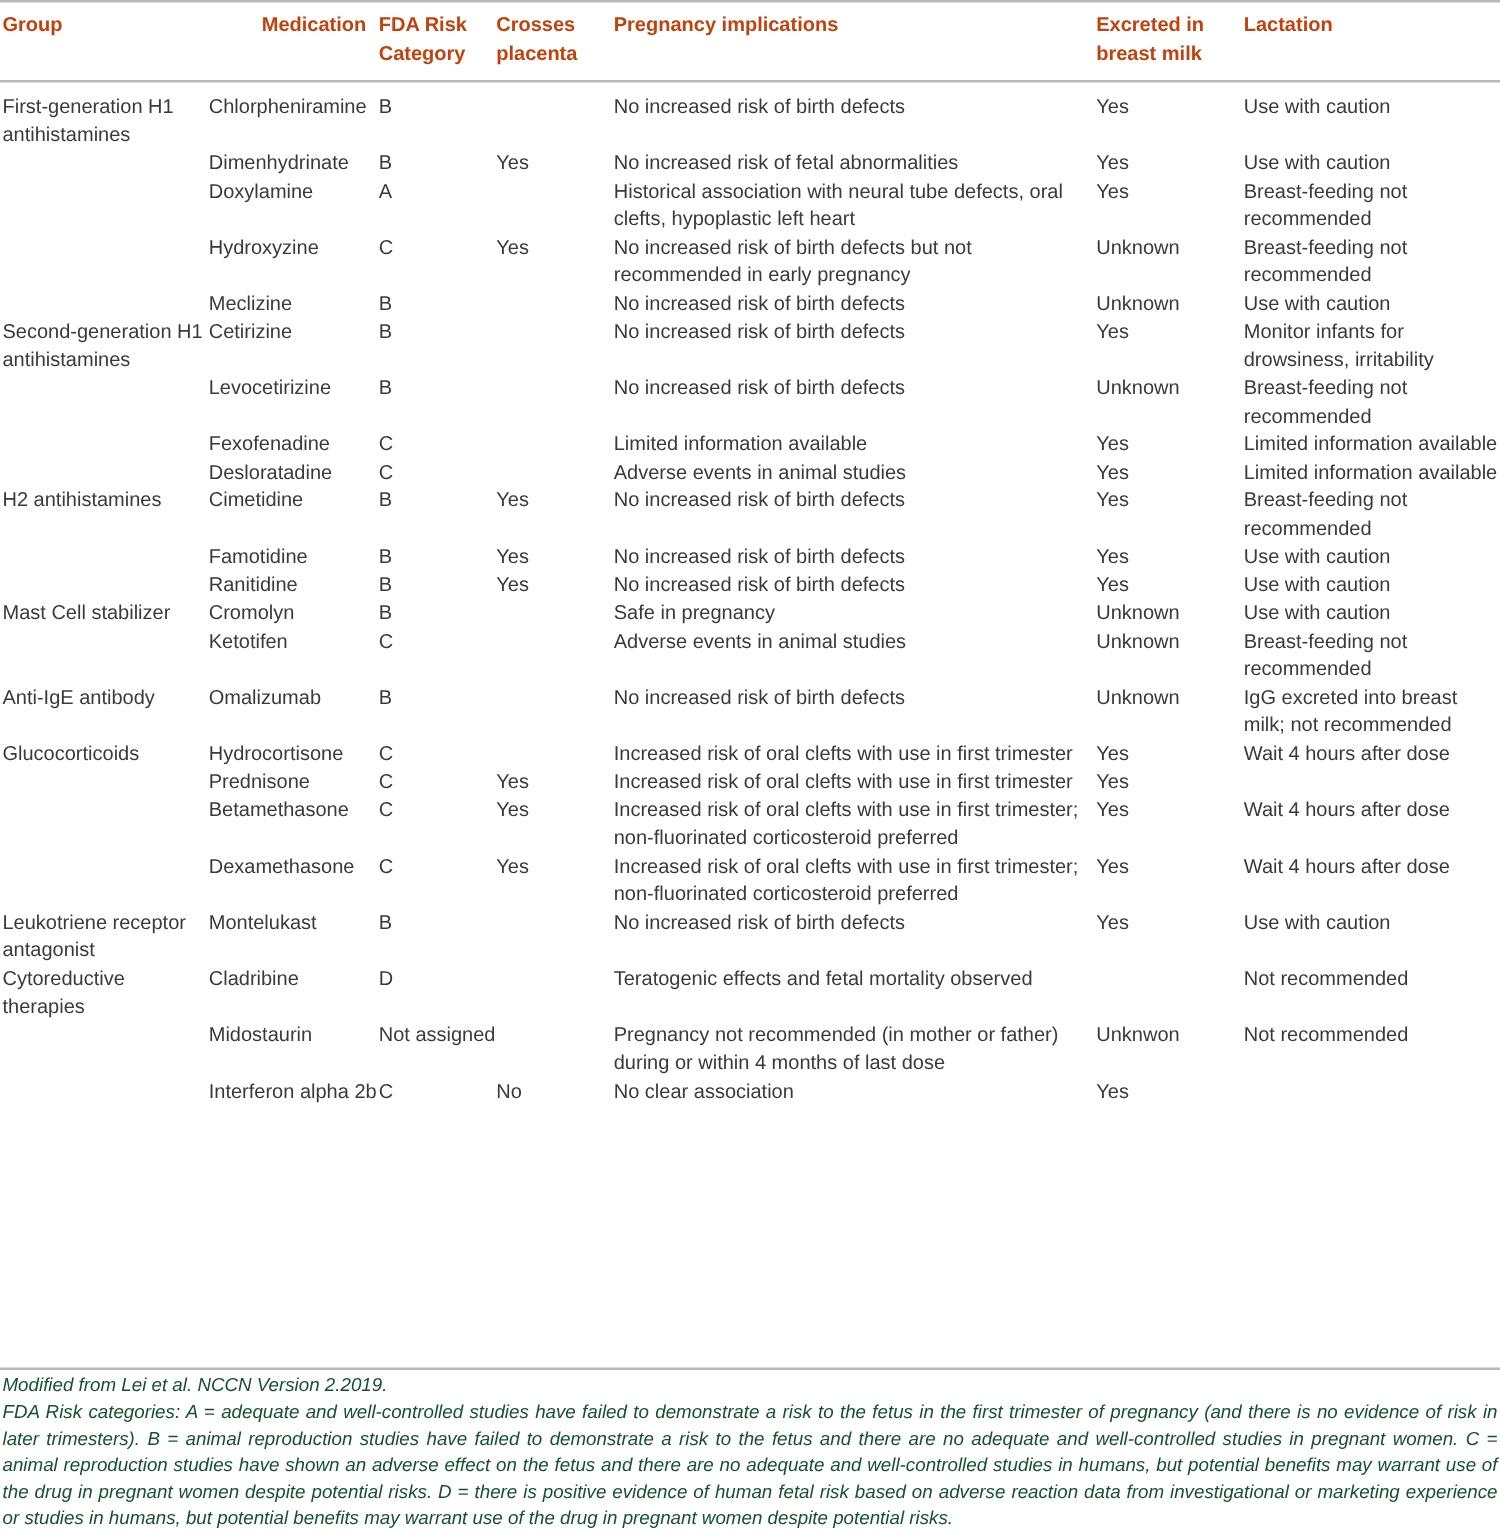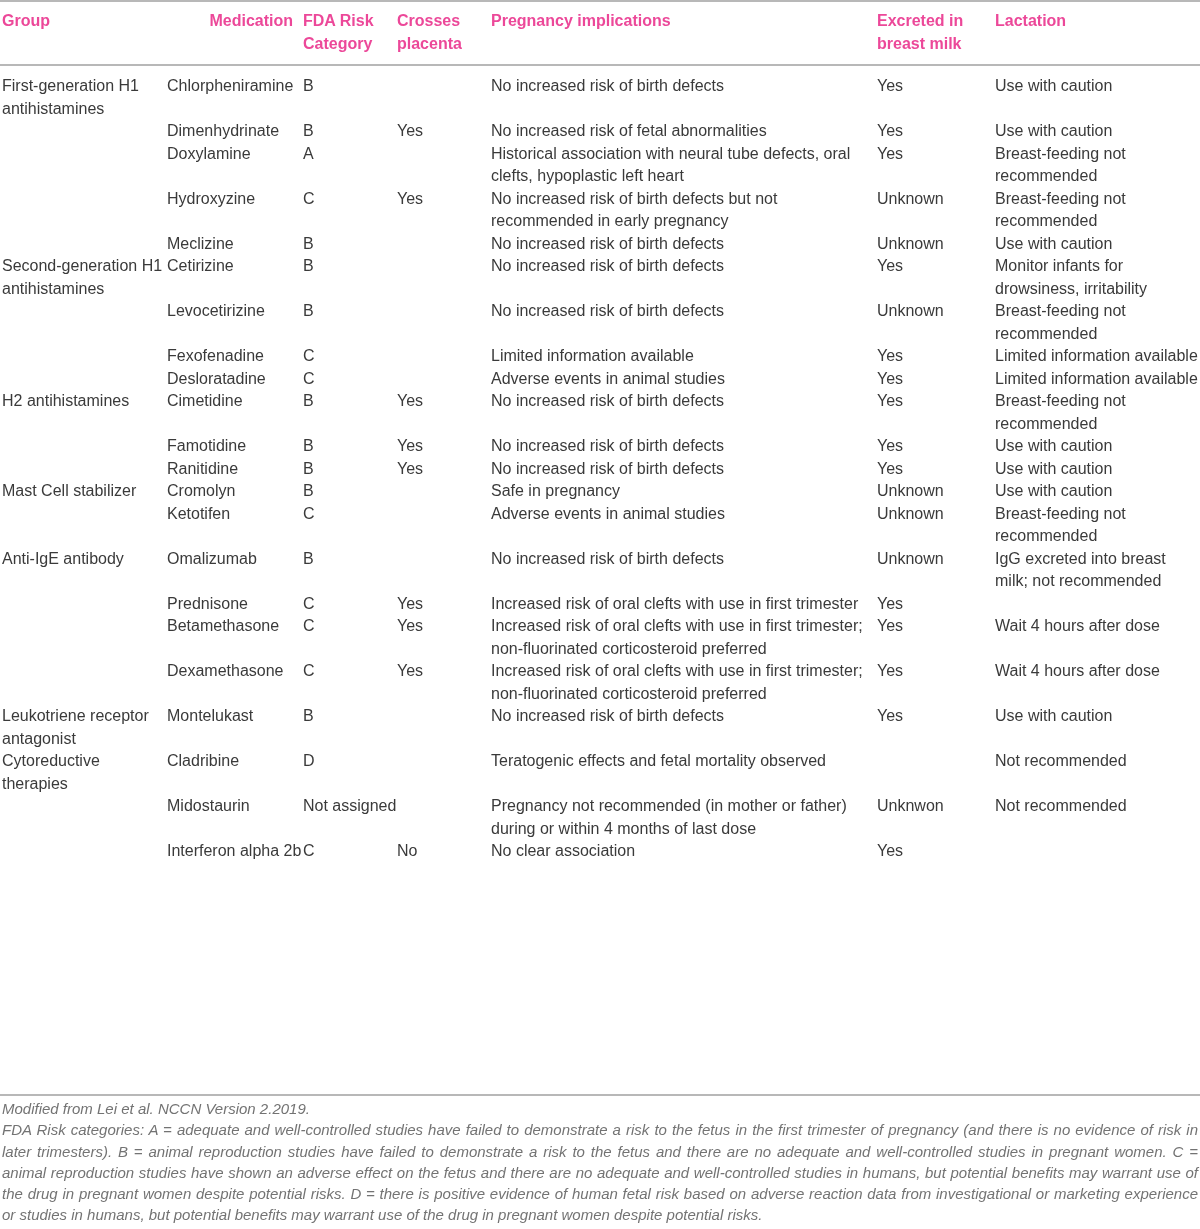--- a/index.html
+++ b/index.html
@@ -3,33 +3,33 @@
 <meta charset="utf-8">
 <style>
   html, body { margin: 0; padding: 0; background: #ffffff; }
   body { width: 1200px; height: 1229px; overflow: hidden; font-family: "Liberation Sans", sans-serif; color: #3a3a3a; }
   .wrap { position: relative; width: 1200px; }
   .rule { position: absolute; left: 0; width: 1200px; height: 2px; background: #b8b8b8; }
   .rule.top { top: 0; }
   .rule.mid { top: 64px; }
   .rule.bot { top: 1094px; }
   table { position: absolute; top: 0; left: 0; border-collapse: collapse; table-layout: fixed; width: 1200px; }
-  th { font-weight: bold; font-size: 16px; line-height: 22.5px; color: #ec4899; vertical-align: top; text-align: left; padding: 0; }
+  th { font-weight: bold; font-size: 16px; line-height: 22.5px; color: #c2410c; vertical-align: top; text-align: left; padding: 0; }
   thead tr th { padding-top: 10px; padding-bottom: 10px; height: 45px; }
   td { font-size: 16px; line-height: 22.5px; vertical-align: top; padding: 0; color: #3a3a3a; }
   tbody tr:first-child td { padding-top: 10px; }
   .c-group { width: 167px; padding-left: 2px !important; }
   .c-med { width: 136px; }
   .c-fda { width: 94px; }
   .c-cross { width: 94px; }
   .c-preg { width: 386px; }
   .c-excr { width: 118px; }
   .c-lact { width: 203px; }
   th.center { }
-  .footnotes { position: absolute; top: 1098px; left: 2px; width: 1196px; font-style: italic; font-size: 15px; line-height: 21.3px; color: #737373; }
+  .footnotes { position: absolute; top: 1098px; left: 2px; width: 1196px; font-style: italic; font-size: 15px; line-height: 21.3px; color: #14532d; }
   .footnotes p { margin: 0; text-align: justify; }
 </style>
 </head>
 <body>
 
 <div class="wrap">
   <div class="rule top"></div>
   <div class="rule mid"></div>
   <div class="rule bot"></div>
 
@@ -184,20 +184,29 @@
         <tr>
           <td class="c-group">Anti-IgE antibody</td>
           <td class="c-med">Omalizumab</td>
           <td class="c-fda">B</td>
           <td class="c-cross"></td>
           <td class="c-preg">No increased risk of birth defects</td>
           <td class="c-excr">Unknown</td>
           <td class="c-lact">IgG excreted into breast milk; not recommended</td>
         </tr>
         <tr>
+          <td class="c-group">Glucocorticoids</td>
+          <td class="c-med">Hydrocortisone</td>
+          <td class="c-fda">C</td>
+          <td class="c-cross"></td>
+          <td class="c-preg">Increased risk of oral clefts with use in first trimester</td>
+          <td class="c-excr">Yes</td>
+          <td class="c-lact">Wait 4 hours after dose</td>
+        </tr>
+        <tr>
           <td class="c-group"></td>
           <td class="c-med">Prednisone</td>
           <td class="c-fda">C</td>
           <td class="c-cross">Yes</td>
           <td class="c-preg">Increased risk of oral clefts with use in first trimester</td>
           <td class="c-excr">Yes</td>
           <td class="c-lact"></td>
         </tr>
         <tr>
           <td class="c-group"></td>

